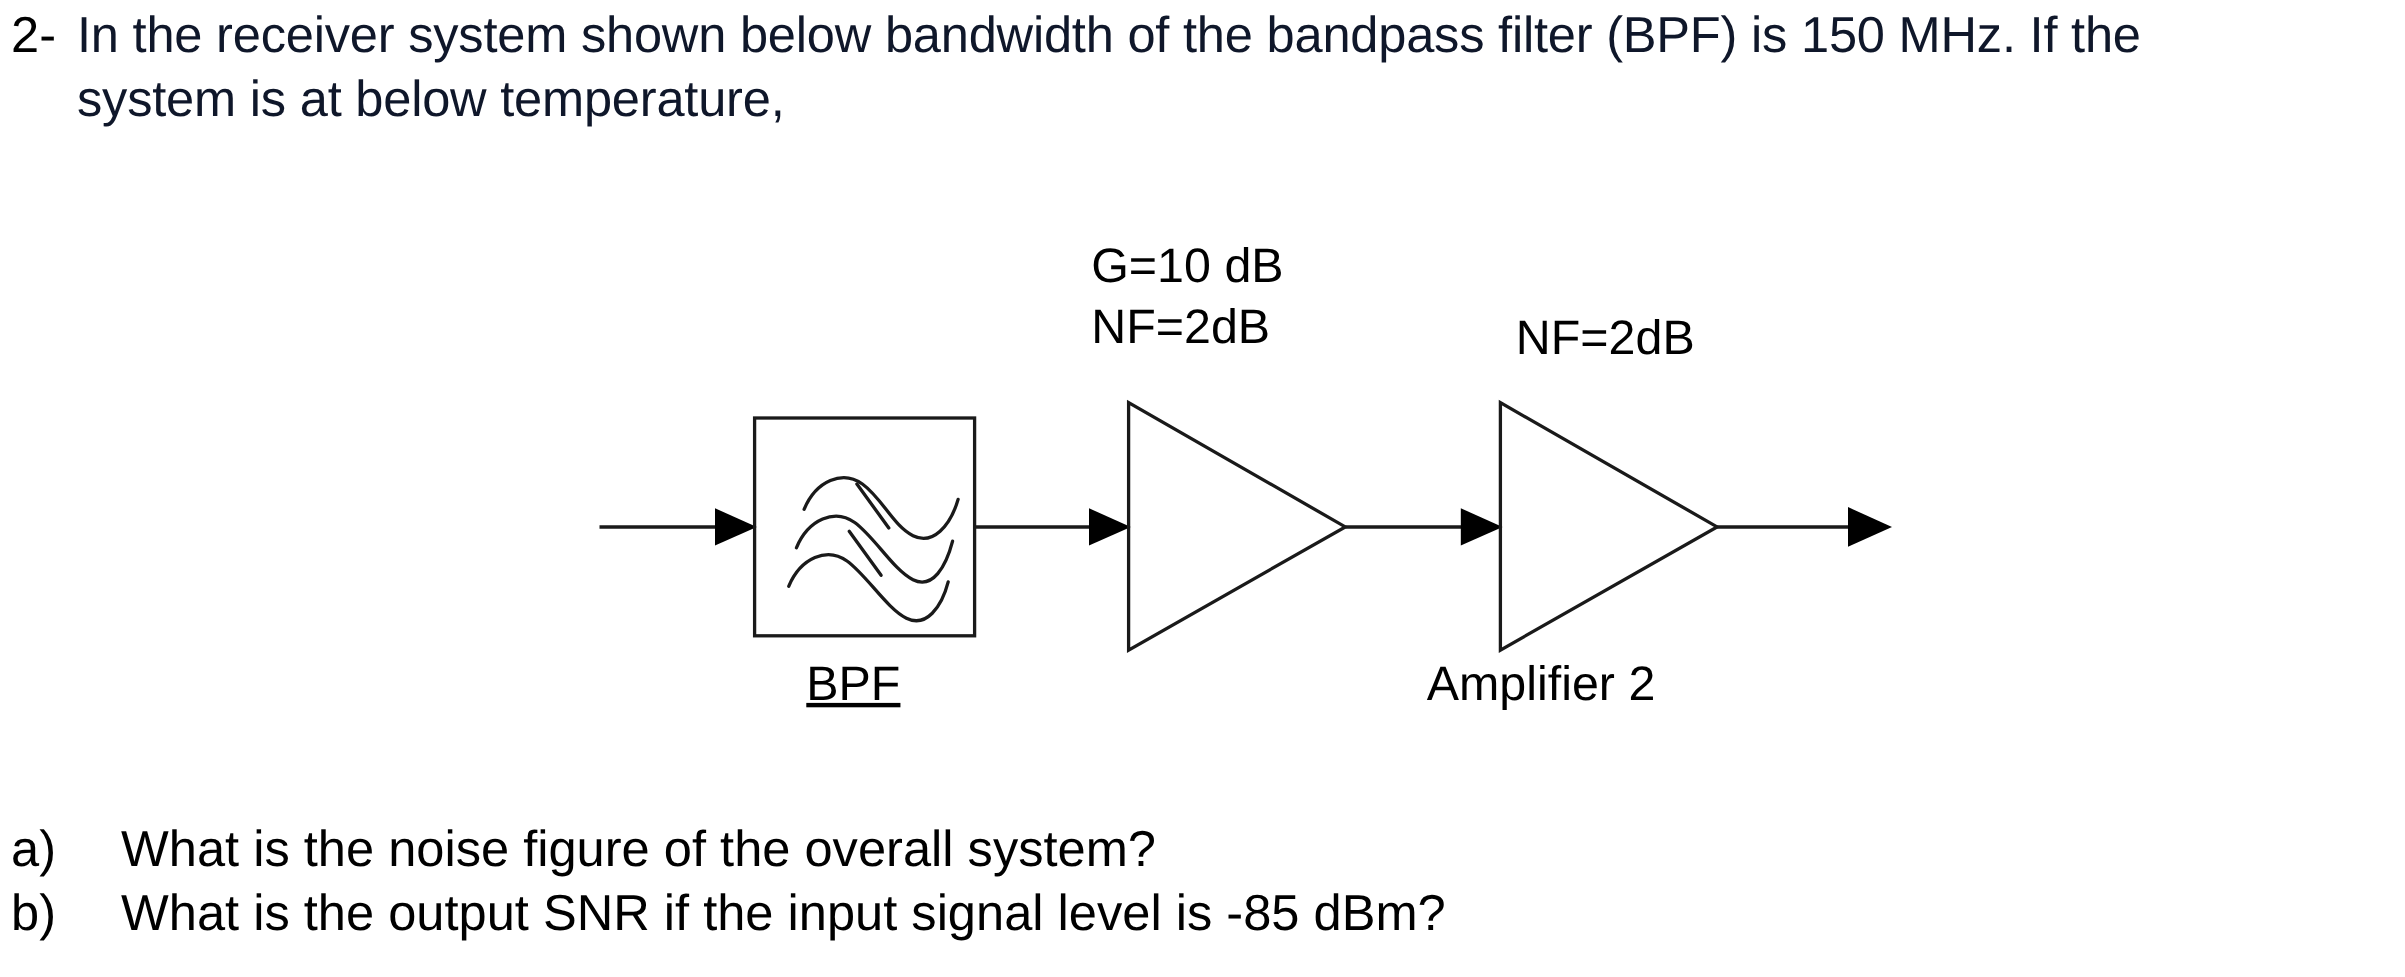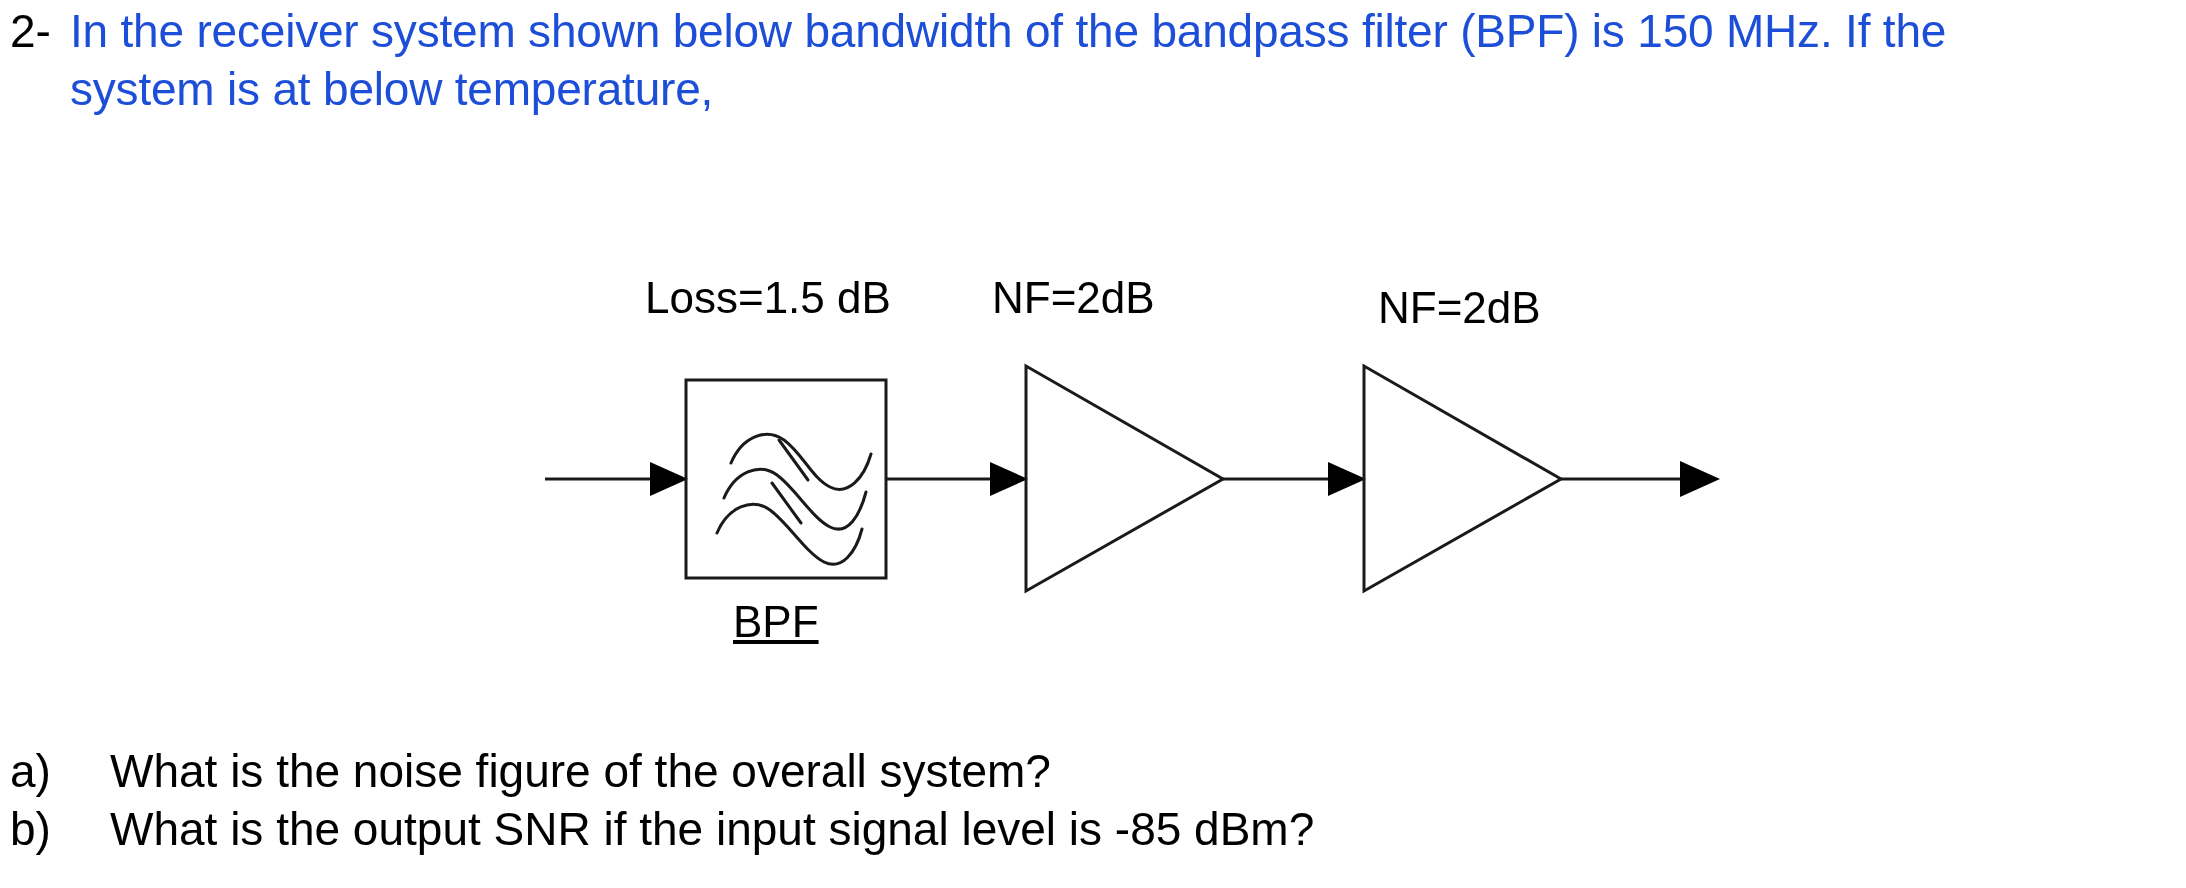--- a/index.html
+++ b/index.html
@@ -25,21 +25,21 @@
     width: 2186px;
   }
   .stem-line {
     position: absolute;
     white-space: nowrap;
     font-family: "Liberation Sans Narrow", "Liberation Sans", sans-serif;
     font-stretch: condensed;
     font-size: 46px;
     line-height: 54px;
     letter-spacing: -0.2px;
-    color: #1d4ed8;
+    color: #0f172a;
   }
   .stem-num {
     position: absolute;
     left: 10px;
     top: 4px;
     font-family: "Liberation Sans Narrow", "Liberation Sans", sans-serif;
     font-stretch: condensed;
     font-size: 46px;
     line-height: 54px;
     white-space: nowrap;
@@ -132,24 +132,25 @@
     </g>
 
     <polygon points="1364,366 1364,591 1561,479" fill="none" stroke="#1a1a1a" stroke-width="3"></polygon>
 
     <g>
       <line x1="1561" y1="479" x2="1706" y2="479" stroke="#1a1a1a" stroke-width="3.2"></line>
       <polygon points="1680,461 1720,479 1680,497" fill="#000000"></polygon>
     </g>
   </svg>
 
-  <div class="dlabel lbl-loss">Loss=1.5 dB</div>
+  <div class="dlabel lbl-a1-gain">G=10 dB</div>
   <div class="dlabel lbl-a1-nf">NF=2dB</div>
   <div class="dlabel lbl-a2-nf">NF=2dB</div>
   <div class="dlabel lbl-bpf">BPF</div>
+  <div class="dlabel lbl-amp2">Amplifier 2</div>
 </div>
 
 <div>
   <div class="subq subq-marker row-a">a)</div>
   <div class="subq subq-text row-a">What is the noise figure of the overall system?</div>
 
   <div class="subq subq-marker row-b">b)</div>
   <div class="subq subq-text row-b">What is the output SNR if the input signal level is -85 dBm?</div>
 </div>
 

